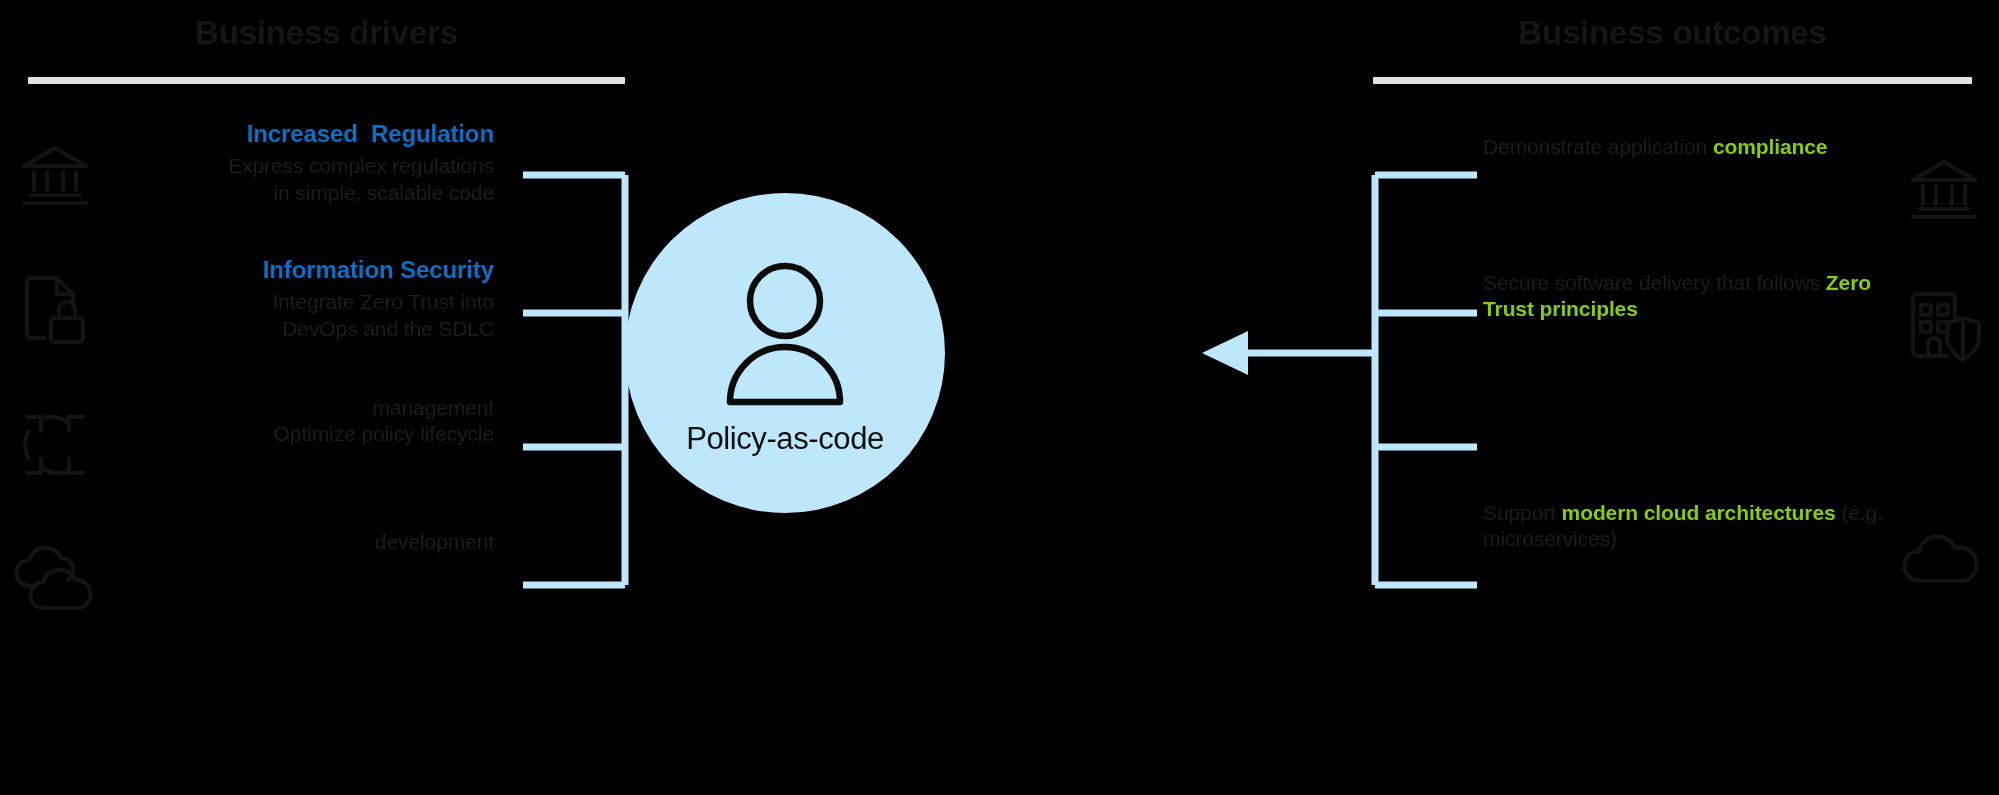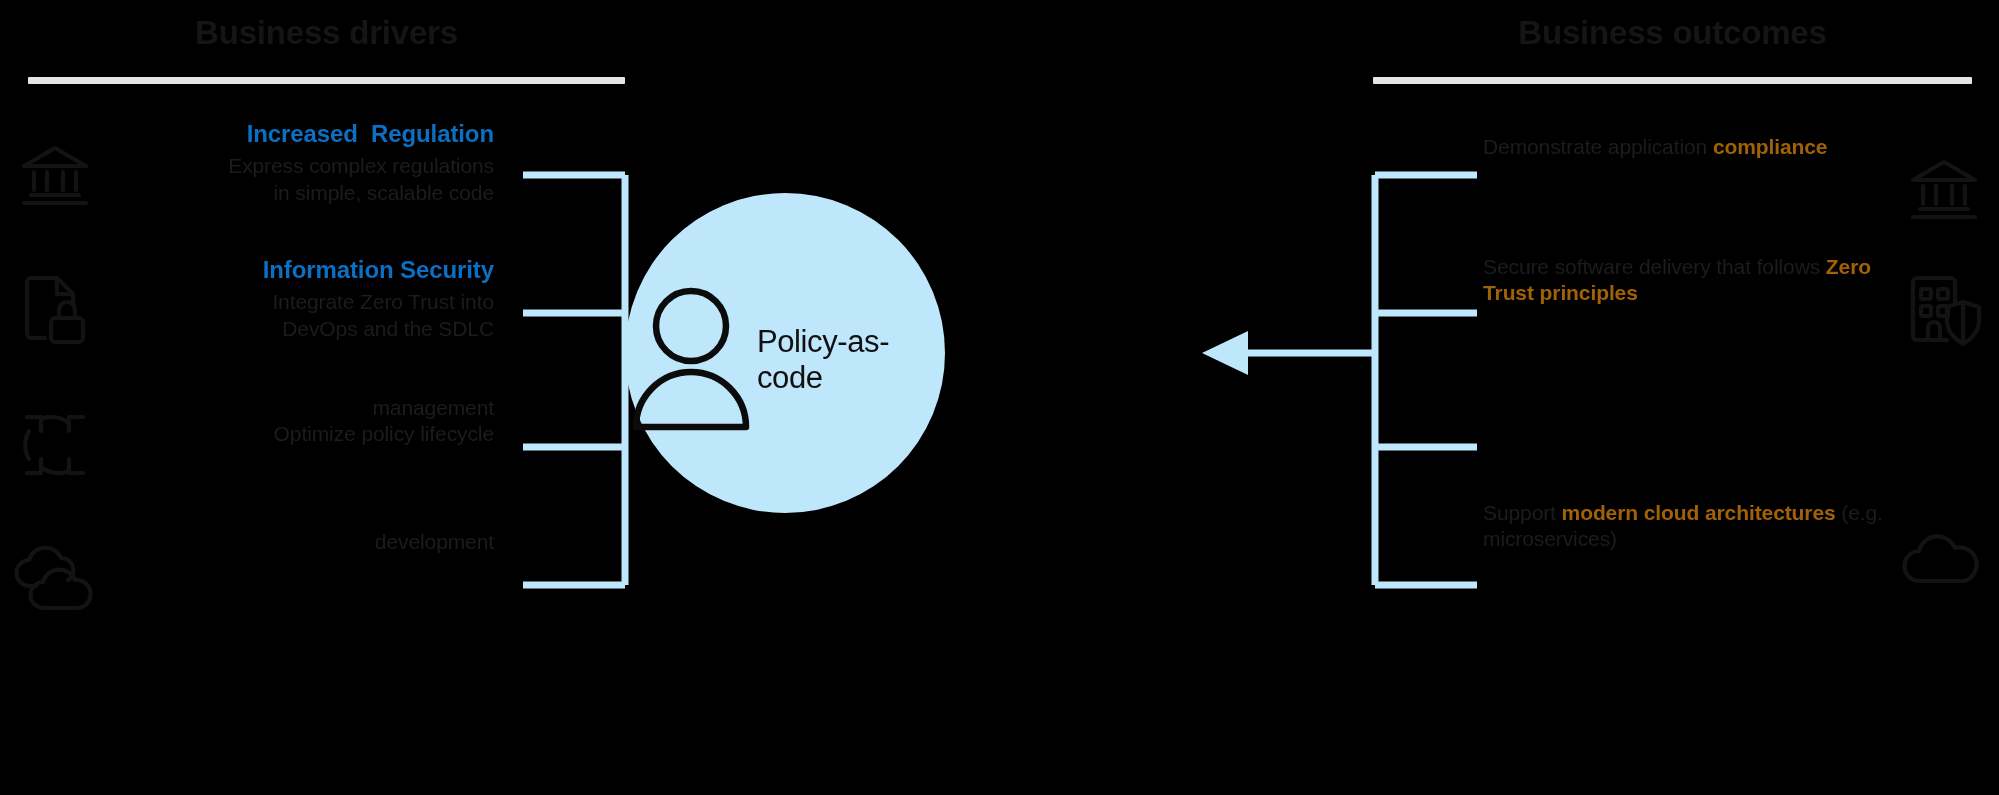--- a/index.html
+++ b/index.html
@@ -46,31 +46,31 @@
 
   
   .outcome{
     position:absolute;right:0;width:520px;height:120px;
     display:flex;align-items:flex-start;flex-direction:row;
   }
   .outcome .txt{
     flex:1;text-align:left;padding-left:4px;
     font-size:21px;color:#1c1c1c;line-height:1.26;letter-spacing:-.1px;
   }
-  .outcome .txt b{font-weight:bold;color:#a16207;}
+  .outcome .txt b{font-weight:bold;color:#84cc16;}
   .outcome .icon{
     width:110px;flex:0 0 110px;height:110px;
     display:flex;align-items:center;justify-content:center;
   }
 
   
   #center-node{
     position:absolute;left:625px;top:193px;width:320px;height:320px;
     border-radius:50%;background:#bfe7fb;
-    display:flex;flex-direction:row;align-items:center;justify-content:center;
+    display:flex;flex-direction:column;align-items:center;justify-content:center;
   }
   #center-node .person{margin-top:8px;}
   #center-node .label{
     margin-top:14px;font-size:31px;color:#101010;letter-spacing:-.4px;
     font-weight:normal;
   }
 
   
   .conn{position:absolute;}
   .conn svg{display:block;}
@@ -220,21 +220,21 @@
         <line x1="16" y1="30" x2="16" y2="48"></line>
         <line x1="29" y1="30" x2="29" y2="48"></line>
         <line x1="45" y1="30" x2="45" y2="48"></line>
         <line x1="58" y1="30" x2="58" y2="48"></line>
         <line x1="13" y1="53" x2="61" y2="53"></line>
         <line x1="6" y1="61" x2="68" y2="61"></line>
       </svg>
     </div>
   </div>
 
-  <div class="outcome" style="top:254px">
+  <div class="outcome" style="top:270px">
     <div class="txt">
       <span>Secure software delivery that follows </span><b>Zero Trust principles</b>
     </div>
     <div class="icon ico">
       <svg width="78" height="74" viewBox="0 0 78 74" fill="none" stroke="#131313" stroke-width="4.2" stroke-linecap="round" stroke-linejoin="round">
         <path d="M8 10 a4 4 0 0 1 4-4 h34 a4 4 0 0 1 4 4 v22"></path>
         <path d="M8 10 v54 a4 4 0 0 0 4 4 h30"></path>
         <rect x="16" y="17" width="10" height="10" rx="2"></rect>
         <rect x="33" y="17" width="10" height="10" rx="2"></rect>
         <rect x="16" y="34" width="10" height="10" rx="2"></rect>

